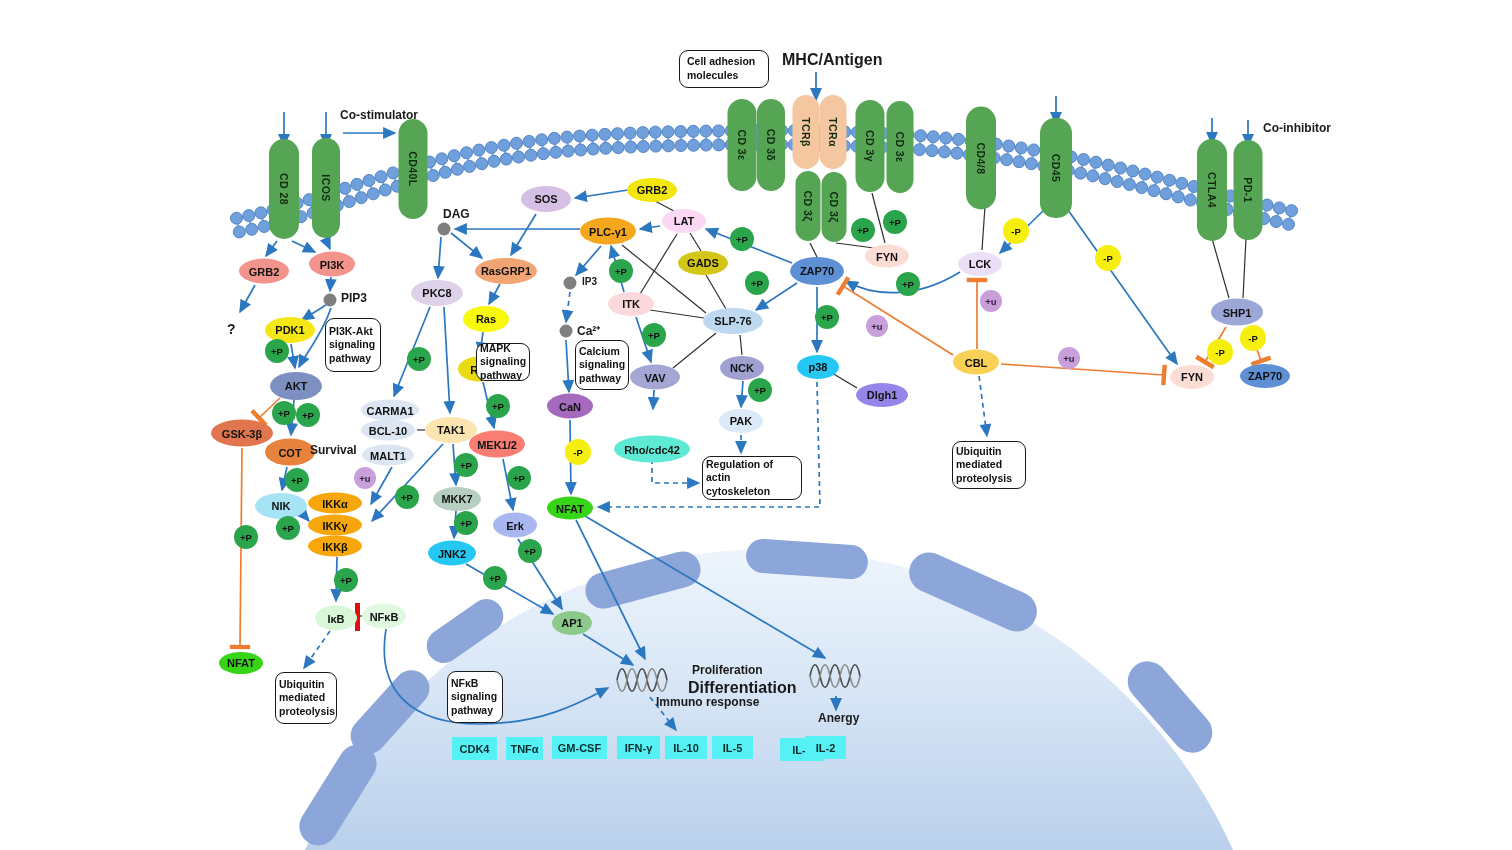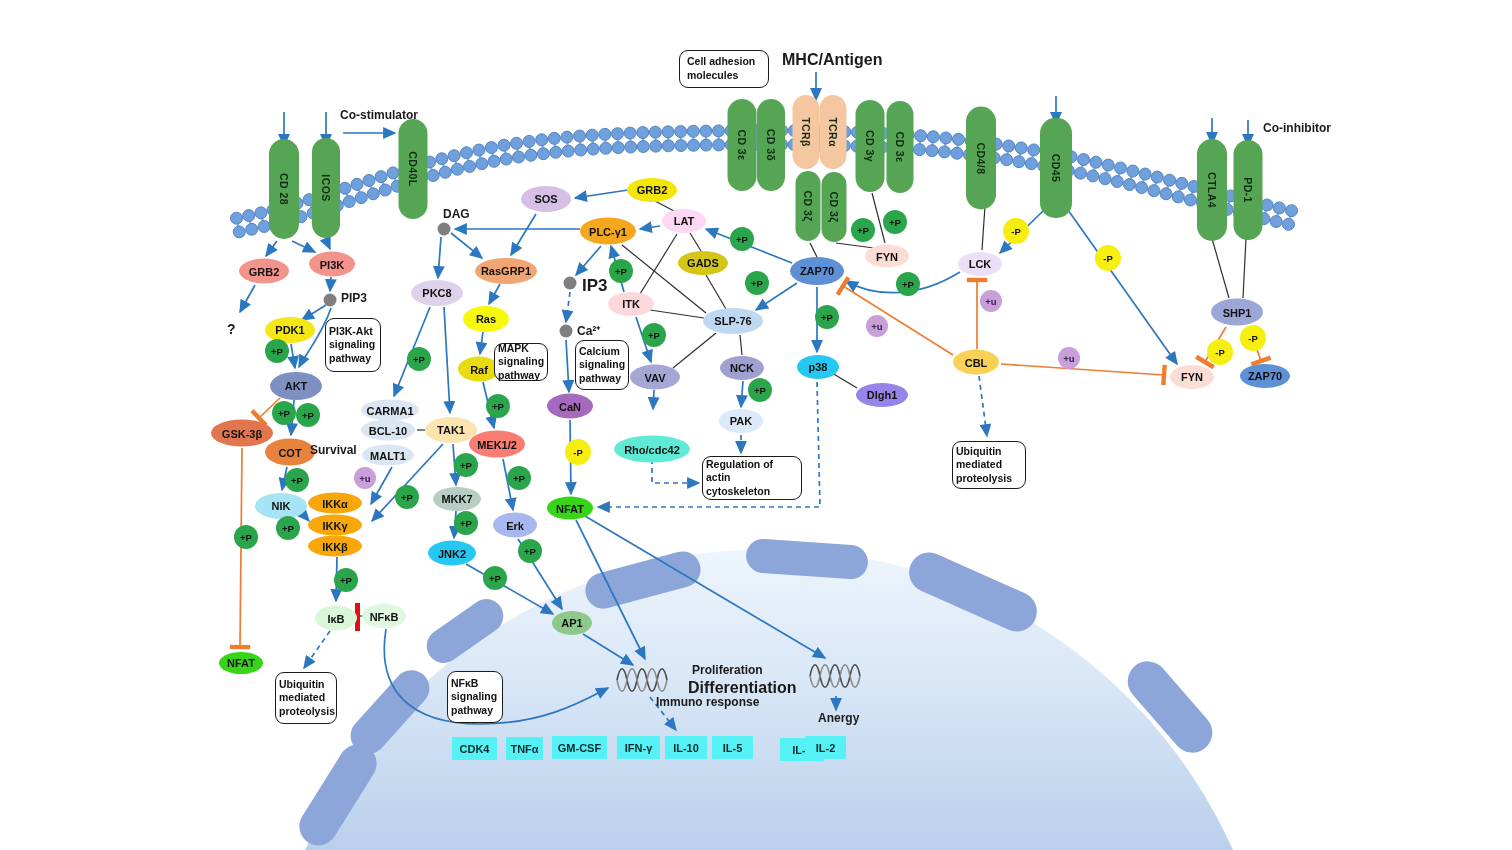--- a/index.html
+++ b/index.html
@@ -547,21 +547,21 @@
       <div class="badge b-m" style="left: 1253px; top: 338px;">-P</div>
       <div class="badge b-u" style="left: 365px; top: 478px;">+u</div>
       <div class="badge b-u" style="left: 877px; top: 326px;">+u</div>
       <div class="badge b-u" style="left: 991px; top: 301px;">+u</div>
       <div class="badge b-u" style="left: 1069px; top: 358px;">+u</div>
       <div class="pbox align-left" style="left: 679px; top: 50px; width: 90px; height: 38px;">Cell adhesion
 molecules</div>
       <div class="pbox" style="left: 325px; top: 318px; width: 56px; height: 54px;">PI3K-Akt
 signaling
 pathway</div>
-      <div class="pbox" style="left: 494px; top: 343px; width: 54px; height: 38px;">MAPK
+      <div class="pbox" style="left: 476px; top: 343px; width: 54px; height: 38px;">MAPK
 signaling
 pathway</div>
       <div class="pbox" style="left: 575px; top: 340px; width: 54px; height: 50px;">Calcium
 signaling
 pathway</div>
       <div class="pbox" style="left: 702px; top: 456px; width: 100px; height: 44px;">Regulation of actin
 cytoskeleton</div>
       <div class="pbox" style="left: 275px; top: 672px; width: 62px; height: 52px;">Ubiquitin
 mediated
 proteolysis</div>
@@ -577,21 +577,21 @@
       <div class="cyto" style="left: 617px; top: 736px; width: 43px;">IFN-γ</div>
       <div class="cyto" style="left: 665px; top: 736px; width: 42px;">IL-10</div>
       <div class="cyto" style="left: 712px; top: 736px; width: 41px;">IL-5</div>
       <div class="cyto" style="left: 780px; top: 738px; width: 44px;">IL-4</div>
       <div class="cyto" style="left: 805px; top: 736px; width: 41px;">IL-2</div>
       <div class="anno" style="left: 340px; top: 108px; font-size: 12px;">Co-stimulator</div>
       <div class="anno" style="left: 782px; top: 51px; font-size: 16px;">MHC/Antigen</div>
       <div class="anno" style="left: 1263px; top: 121px; font-size: 12px;">Co-inhibitor</div>
       <div class="anno" style="left: 443px; top: 207px; font-size: 12px;">DAG</div>
       <div class="anno" style="left: 341px; top: 291px; font-size: 12px;">PIP3</div>
-      <div class="anno" style="left: 582px; top: 276px; font-size: 17px;">IP3</div>
+      <div class="anno" style="left: 582px; top: 276px; font-size: 10px;">IP3</div>
       <div class="anno" style="left: 577px; top: 322px; font-size: 12px;">Ca²⁺</div>
       <div class="anno" style="left: 310px; top: 443px; font-size: 12px;">Survival</div>
       <div class="anno" style="left: 227px; top: 321px; font-size: 14px;">?</div>
       <div class="anno" style="left: 692px; top: 663px; font-size: 12px;">Proliferation</div>
       <div class="anno" style="left: 688px; top: 679px; font-size: 16px;">Differentiation</div>
       <div class="anno" style="left: 656px; top: 695px; font-size: 12px;">Immuno response</div>
       <div class="anno" style="left: 818px; top: 711px; font-size: 12px;">Anergy</div>
     </div>
 </div>
 

